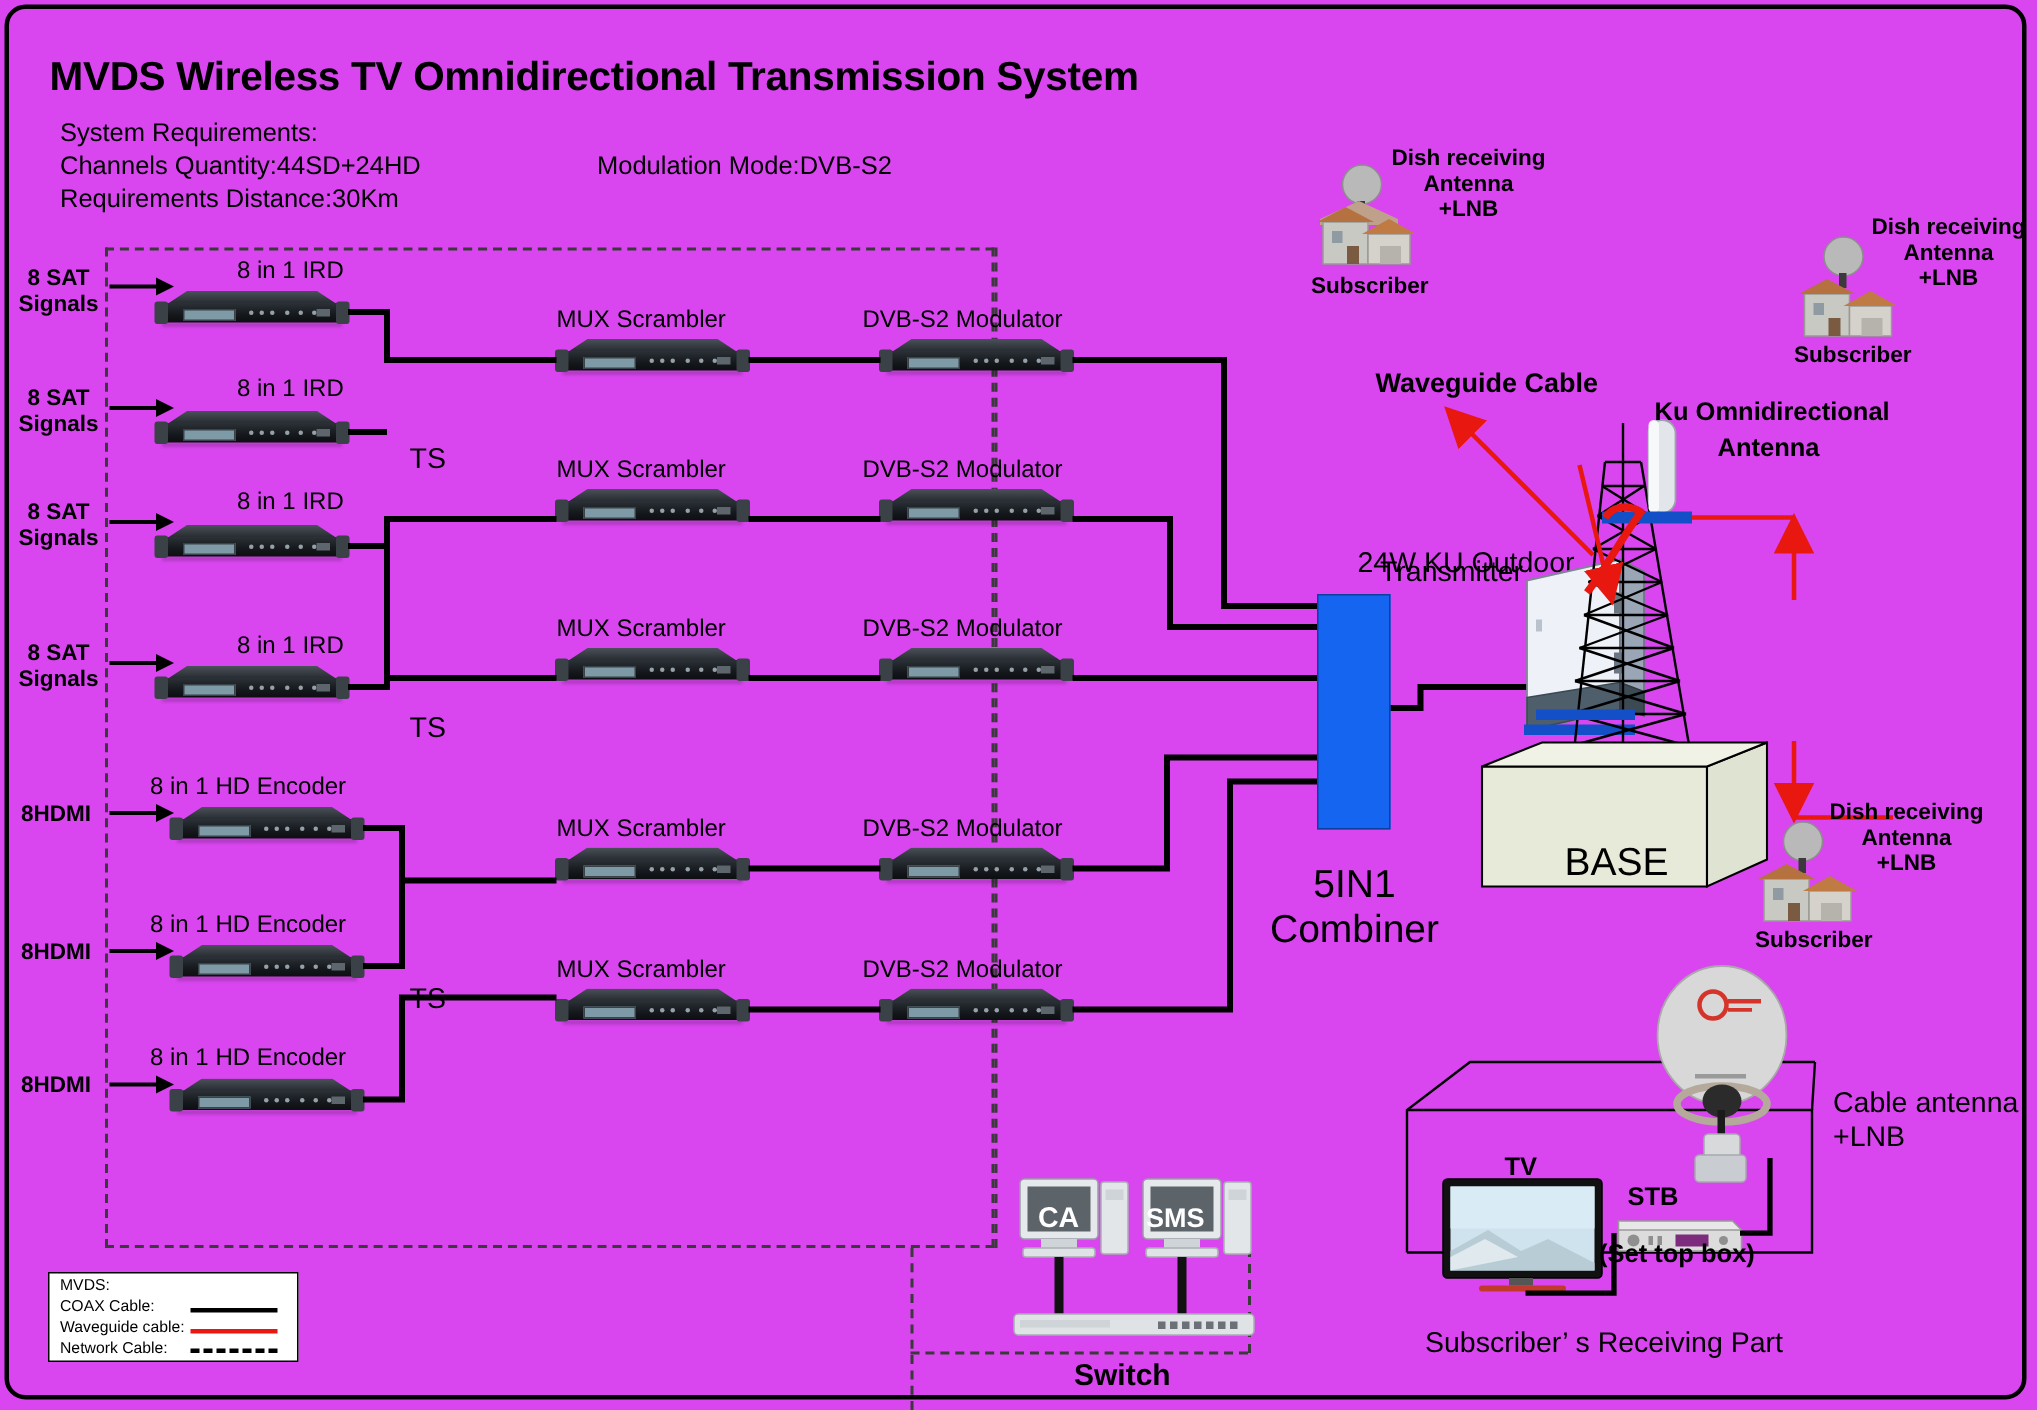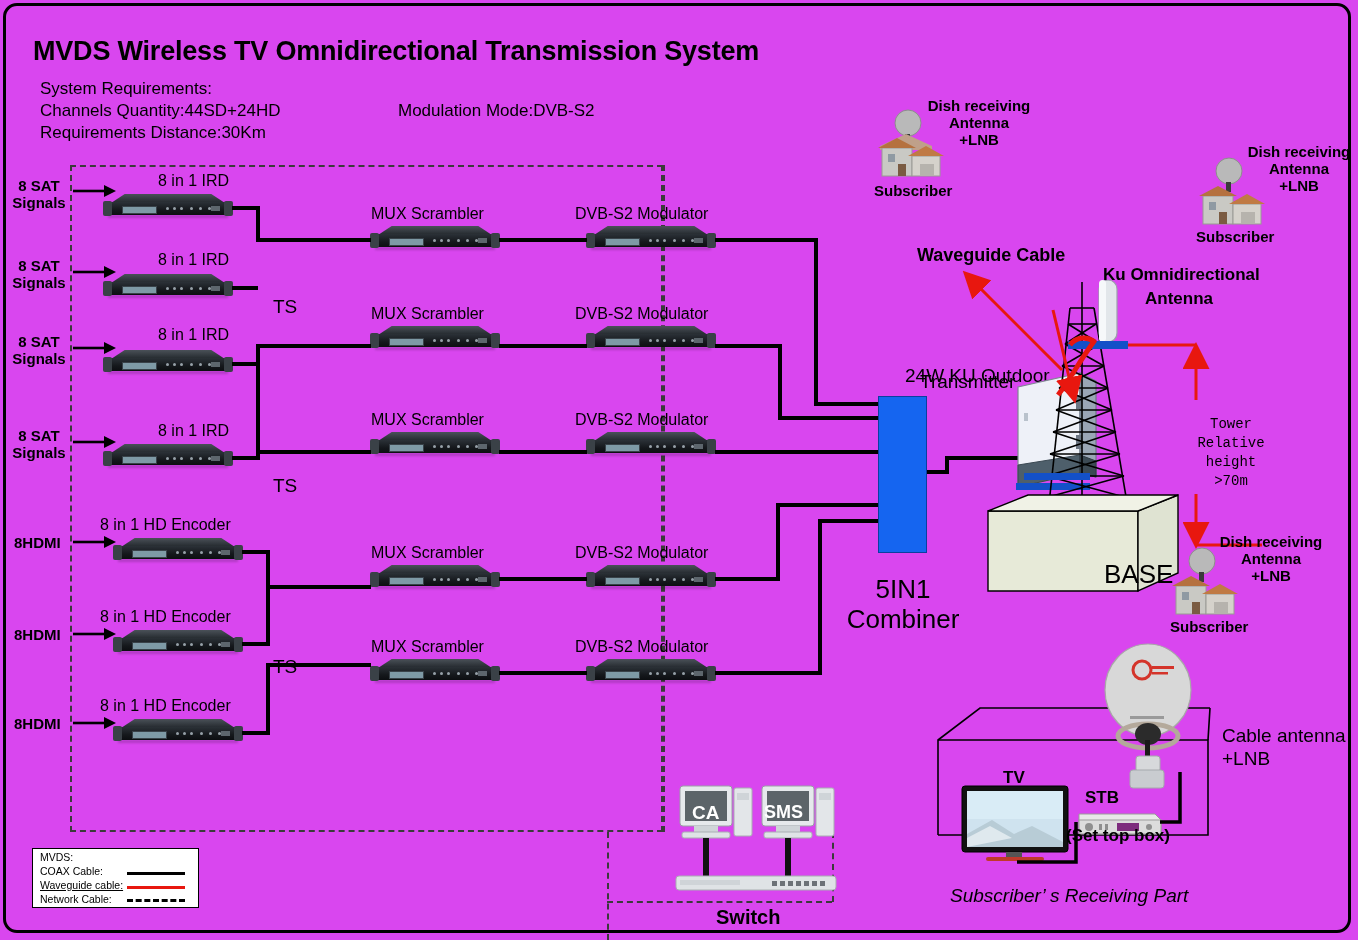--- a/index.html
+++ b/index.html
@@ -492,21 +492,21 @@
     <rect x="14" y="0" width="7" height="62" rx="3.5" fill="#f6f8fa"></rect>
   </svg>
   <div style="position:absolute;left:1068px;top:341px;width:60px;height:8px;background:#1350c8;"></div>
   <div style="position:absolute;left:1024px;top:473px;width:66px;height:7px;background:#1350c8;"></div>
 
   <svg style="left:988px;top:495px;width:190px;height:100px;">
     <polygon points="0,16 150,16 150,96 0,96" fill="#e7ead8" stroke="#000" stroke-width="1.4"></polygon>
     <polygon points="150,16 190,0 190,78 150,96" fill="#dfe3d2" stroke="#000" stroke-width="1.4"></polygon>
     <polygon points="0,16 40,0 190,0 150,16" fill="#f0f2e6" stroke="#000" stroke-width="1.4"></polygon>
   </svg>
-  <div class="t big" style="left:1104px;top:560px;text-align:center;">BASE</div>
+  <div class="t big" style="left:1043px;top:560px;text-align:center;">BASE</div>
 
   <div class="t" style="left:917px;top:245px;font-size:18px;font-weight:bold;">Waveguide Cable</div>
   <svg style="left:0;top:0;width:1358px;height:940px;">
     <defs>
       <marker id="rarr" markerWidth="9" markerHeight="9" refX="7" refY="4.5" orient="auto">
         <polygon points="0,0 9,4.5 0,9" fill="#e8170f"></polygon>
       </marker>
     </defs>
     <path d="M1095,340 C1080,360 1070,380 1058,395" stroke="#e8170f" stroke-width="5" fill="none"></path>
     <path d="M1095,342 C1085,335 1075,338 1070,345" stroke="#e8170f" stroke-width="5" fill="none"></path>
@@ -514,21 +514,20 @@
     <path d="M1053,310 L1074,398" stroke="#e8170f" stroke-width="3" fill="none" marker-end="url(#rarr)"></path>
 
     <path d="M1128,345 L1196,345" stroke="#e8170f" stroke-width="3" fill="none"></path>
     <path d="M1196,545 L1262,545" stroke="#e8170f" stroke-width="3" fill="none"></path>
     <path d="M1196,400 L1196,348" stroke="#e8170f" stroke-width="3" fill="none" marker-end="url(#rarr)"></path>
     <path d="M1196,494 L1196,543" stroke="#e8170f" stroke-width="3" fill="none" marker-end="url(#rarr)"></path>
   </svg>
 
   <div class="t" style="left:1103px;top:265px;font-size:17px;font-weight:bold;">Ku Omnidirectional</div>
   <div class="t" style="left:1145px;top:289px;font-size:17px;font-weight:bold;">Antenna</div>
-  <div class="t mono" style="left:1193px;top:415px;width:76px;">Tower<br>Relative<br>height<br>&gt;70m</div>
 
   <svg style="left:874px;top:110px;width:80px;height:72px;">
     <ellipse cx="34" cy="13" rx="13" ry="13" fill="#b9b9b9" stroke="#8d8d8d"></ellipse>
     <rect x="31" y="24" width="5" height="10" fill="#3a3a3a"></rect>
     <polygon points="6,36 32,24 58,36 58,40 6,40" fill="#bfa08a"></polygon>
     <rect x="8" y="38" width="30" height="28" fill="#c9c9c4" stroke="#9a9a95"></rect>
     <polygon points="4,38 23,28 42,38" fill="#b5713f"></polygon>
     <rect x="38" y="46" width="28" height="20" fill="#d5d2cb" stroke="#9a9a95"></rect>
     <polygon points="34,46 52,36 70,46" fill="#c07a44"></polygon>
     <rect x="14" y="44" width="7" height="8" fill="#8f9aa3"></rect>
@@ -610,21 +609,21 @@
   </svg>
   <div class="t lbl-b" style="left:1066px;top:826px;font-size:17px;">(Set top box)</div>
 
   <svg style="left:0;top:0;width:1358px;height:940px;">
     <g stroke="#000" stroke-width="3.5" fill="none">
       <path d="M1017,862 L1076,862 L1076,822"></path>
       <path d="M1160,822 L1180,822 L1180,772"></path>
     </g>
   </svg>
 
-  <div class="t" style="left:950px;top:885px;font-size:19px;font-style:italic;">Subscriber’ s Receiving Part</div>
+  <div class="t" style="left:950px;top:885px;font-size:19px;">Subscriber’ s Receiving Part</div>
 
   <svg style="left:676px;top:780px;width:160px;height:125px;">
 
     <rect x="4" y="6" width="52" height="40" rx="3" fill="#e6e9ec" stroke="#9aa0a6"></rect>
     <rect x="9" y="11" width="42" height="30" fill="#5c6469"></rect>
     <rect x="18" y="46" width="24" height="6" fill="#cfd4d8"></rect>
     <rect x="6" y="52" width="48" height="6" rx="2" fill="#dfe3e6" stroke="#a9aeb3"></rect>
     <rect x="58" y="8" width="18" height="48" rx="2" fill="#e3e6e9" stroke="#a9aeb3"></rect>
     <rect x="61" y="13" width="12" height="7" fill="#cfd4d8"></rect>
 
@@ -650,18 +649,18 @@
       <rect x="144" y="101" width="5" height="5"></rect>
     </g>
   </svg>
   <div class="t" style="left:692px;top:802px;font-size:19px;font-weight:bold;color:#fff;">CA</div>
   <div class="t" style="left:764px;top:802px;font-size:18px;font-weight:bold;color:#fff;">SMS</div>
   <div class="t" style="left:716px;top:906px;font-size:20px;font-weight:bold;">Switch</div>
 
   <div class="notebox" style="left:32px;top:848px;width:165px;height:58px;"></div>
   <div class="t note-t" style="left:40px;top:852px;">MVDS:</div>
   <div class="t note-t" style="left:40px;top:866px;">COAX Cable:</div>
-  <div class="t note-t" style="left:40px;top:880px;text-decoration:underline;">Waveguide cable:</div>
+  <div class="t note-t" style="left:40px;top:880px;">Waveguide cable:</div>
   <div class="t note-t" style="left:40px;top:894px;">Network Cable:</div>
   <div style="position:absolute;left:127px;top:872px;width:58px;height:3px;background:#000;"></div>
   <div style="position:absolute;left:127px;top:886px;width:58px;height:3px;background:#e8170f;"></div>
   <div style="position:absolute;left:127px;top:899px;width:58px;height:0;border-top:3px dashed #000;"></div>
 </div>
 
 </body></html>

